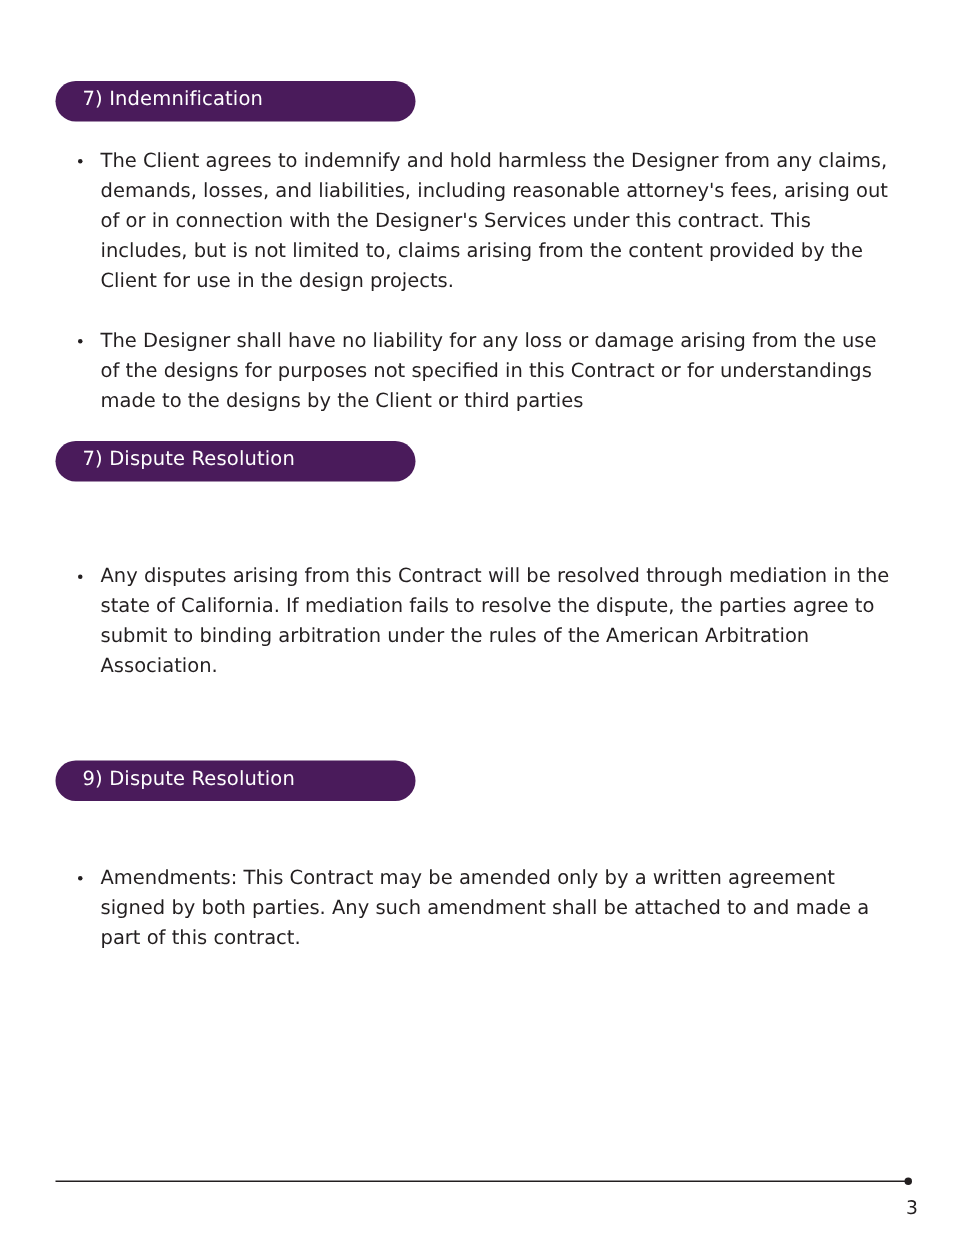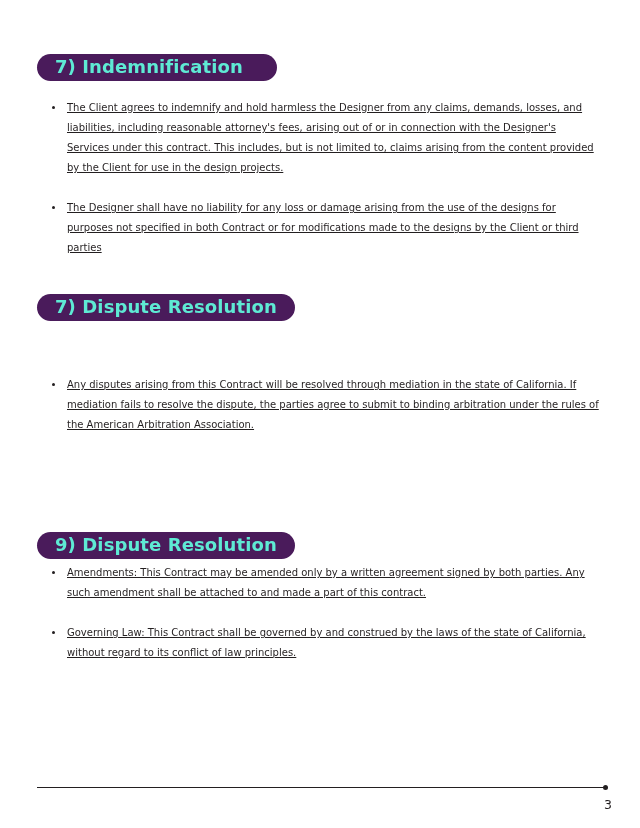--- a/index.html
+++ b/index.html
@@ -34,45 +34,44 @@
 
   
   .section {
     margin: 0;
   }
   .section-heading {
     display: inline-block;
     box-sizing: border-box;
     min-width: 240px;
     background: #4a1b5b;
-    color: #5eead4;
+    color: #ffffff;
     border-radius: 14px;
     padding: 5px 18px 6px 18px;
-    font-size: 18px;
-    font-weight: bold;
+    font-size: 13px;
+    font-weight: normal;
     letter-spacing: 0.1px;
     line-height: 16px;
     white-space: nowrap;
   }
 
   
   ul.bullets {
     list-style: none;
     margin: 0;
     padding: 0;
   }
   ul.bullets li {
     position: relative;
     padding-left: 19px;
     margin: 0 0 20px 0;
-    font-size: 10px;
+    font-size: 13px;
     line-height: 20px;
     color: #231f20;
     text-align: left;
-    text-decoration: underline;
   }
   ul.bullets li:last-child {
     margin-bottom: 0;
   }
   ul.bullets li::before {
     content: "";
     position: absolute;
     left: 4px;
     top: 8px;
     width: 3.2px;
@@ -116,59 +115,58 @@
     color: #231f20;
     line-height: 16px;
   }
 
   
   .blk { position: absolute; }
   #sec7-head { left: 37px; top: 54px; }
   #sec7-body { left: 48px; top: 98px; width: 551px; }
   #sec8-head { left: 37px; top: 294px; }
   #sec8-body { left: 48px; top: 341px; width: 551px; margin-top: 34px; }
-  #sec9-head { left: 37px; top: 532px; }
-  #sec9-body { left: 48px; top: 563px; width: 551px; }
+  #sec9-head { left: 37px; top: 507px; }
+  #sec9-body { left: 48px; top: 576px; width: 551px; }
 
   #sec7-head .section-heading { min-width: 240px; }
   #sec8-head .section-heading { min-width: 240px; }
   #sec9-head .section-heading { min-width: 240px; }
 </style>
 </head>
 <body>
 
 <div class="page">
   <div class="content">
 
     <div class="blk section" id="sec7-head">
       <span class="section-heading">7) Indemnification</span>
     </div>
     <div class="blk" id="sec7-body">
       <ul class="bullets">
         <li>The Client agrees to indemnify and hold harmless the Designer from any claims, demands, losses, and liabilities, including reasonable attorney's fees, arising out of or in connection with the Designer's Services under this contract. This includes, but is not limited to, claims arising from the content provided by the Client for use in the design projects.</li>
-        <li>The Designer shall have no liability for any loss or damage arising from the use of the designs for purposes not specified in both Contract or for modifications made to the designs by the Client or third parties</li>
+        <li>The Designer shall have no liability for any loss or damage arising from the use of the designs for purposes not specified in this Contract or for understandings made to the designs by the Client or third parties</li>
       </ul>
     </div>
 
     <div class="blk section" id="sec8-head">
       <span class="section-heading">7) Dispute Resolution</span>
     </div>
     <div class="blk" id="sec8-body">
       <ul class="bullets">
         <li>Any disputes arising from this Contract will be resolved through mediation in the state of California. If mediation fails to resolve the dispute, the parties agree to submit to binding arbitration under the rules of the American Arbitration Association.</li>
       </ul>
     </div>
 
     <div class="blk section" id="sec9-head">
       <span class="section-heading">9) Dispute Resolution</span>
     </div>
     <div class="blk" id="sec9-body">
       <ul class="bullets">
         <li>Amendments: This Contract may be amended only by a written agreement signed by both parties. Any such amendment shall be attached to and made a part of this contract.</li>
-        <li>Governing Law: This Contract shall be governed by and construed by the laws of the state of California, without regard to its conflict of law principles.</li>
       </ul>
     </div>
 
   </div>
 
   <div class="footer-rule-wrap">
     <div class="footer-rule"></div>
     <div class="footer-dot"></div>
   </div>
 

